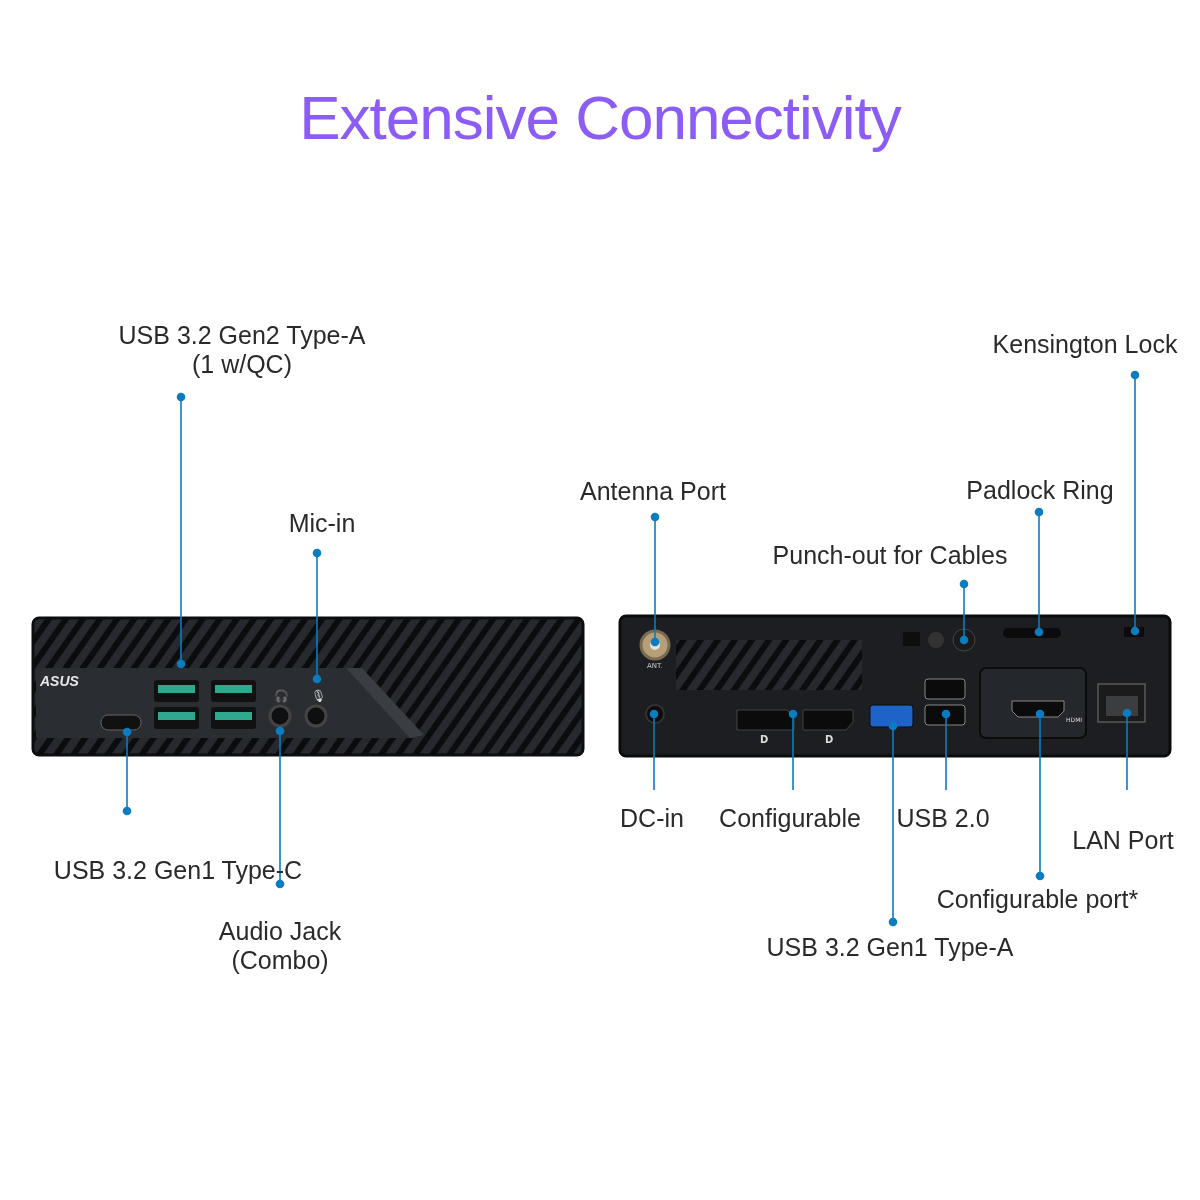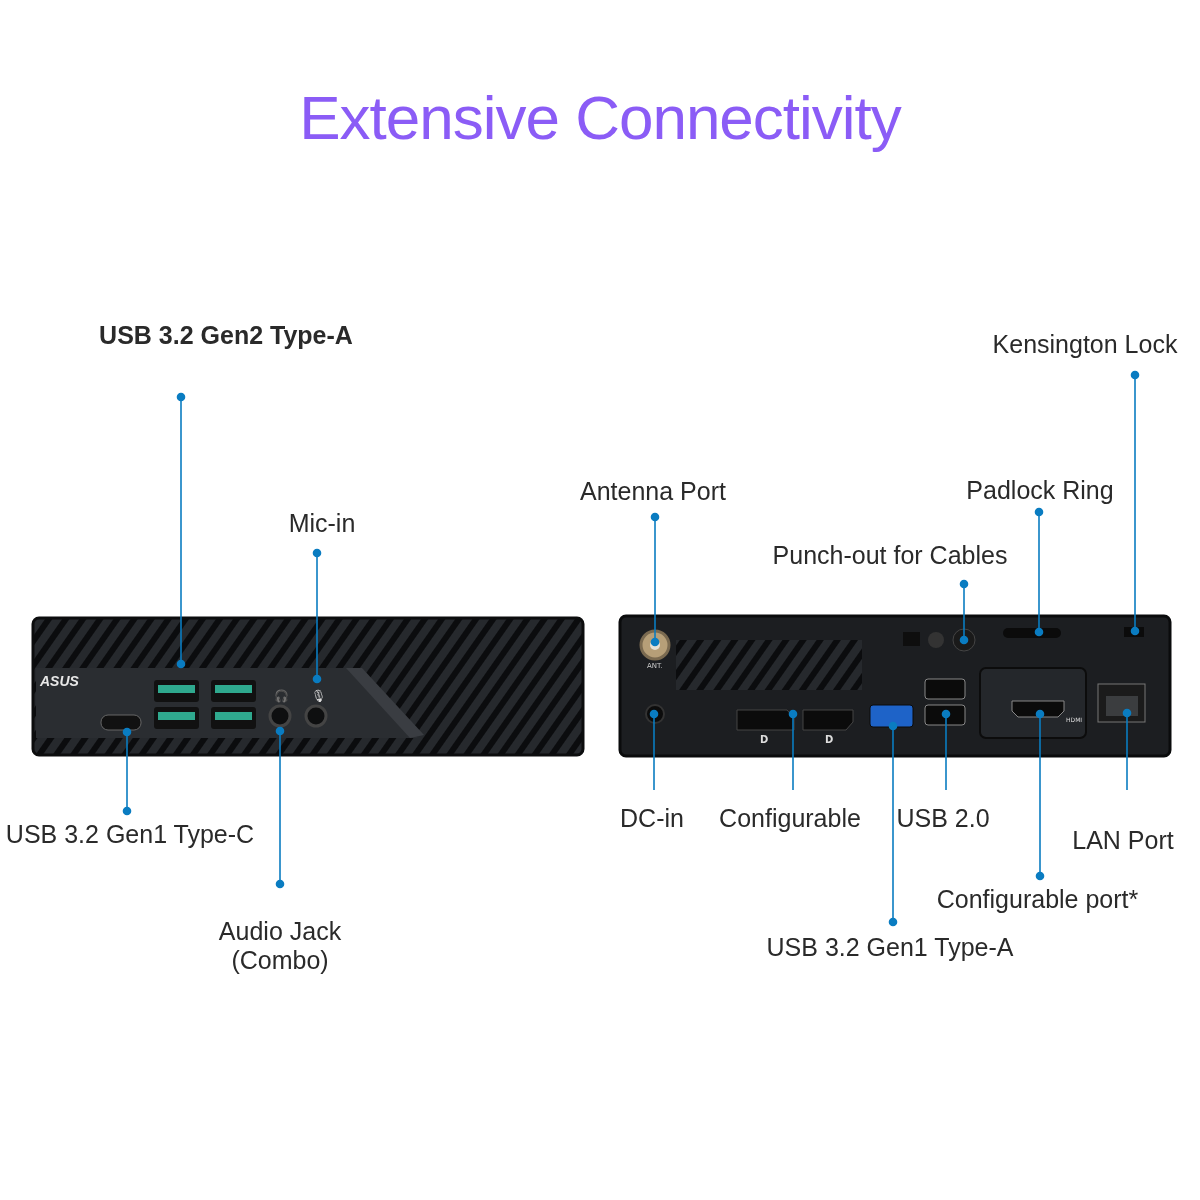--- a/index.html
+++ b/index.html
@@ -105,25 +105,26 @@
     <line x1="946" y1="714" x2="946" y2="790"></line>
       <circle cx="946" cy="714" r="3.5"></circle>
     <line x1="1040" y1="714" x2="1040" y2="876"></line>
       <circle cx="1040" cy="714" r="3.5"></circle>
       <circle cx="1040" cy="876" r="3.5"></circle>
     <line x1="1127" y1="713" x2="1127" y2="790"></line>
       <circle cx="1127" cy="713" r="3.5"></circle>
   </g>
 </svg>
 
-<div class="lbl" style="left:96px;top:321px;width:260px;font-weight:bold;">
+<div class="lbl" style="left:112px;top:321px;width:260px;">
   <div>USB 3.2 Gen2 Type-A</div>
+  <div>(1 w/QC)</div>
 </div>
 <div class="lbl" style="left:262px;top:509px;width:120px;">Mic-in</div>
-<div class="lbl" style="left:0px;top:820px;width:260px;">USB 3.2 Gen1 Type-C</div>
+<div class="lbl" style="left:0px;top:856px;width:260px;padding-left:48px;">USB 3.2 Gen1 Type-C</div>
 <div class="lbl" style="left:200px;top:917px;width:160px;">
   <div>Audio Jack</div>
   <div>(Combo)</div>
 </div>
 
 <div class="lbl" style="left:563px;top:477px;width:180px;">Antenna Port</div>
 <div class="lbl" style="left:760px;top:541px;width:260px;">Punch-out for Cables</div>
 <div class="lbl" style="left:950px;top:476px;width:180px;">Padlock Ring</div>
 <div class="lbl" style="left:980px;top:330px;width:210px;">Kensington Lock</div>
 <div class="lbl" style="left:600px;top:804px;width:104px;">DC-in</div>

